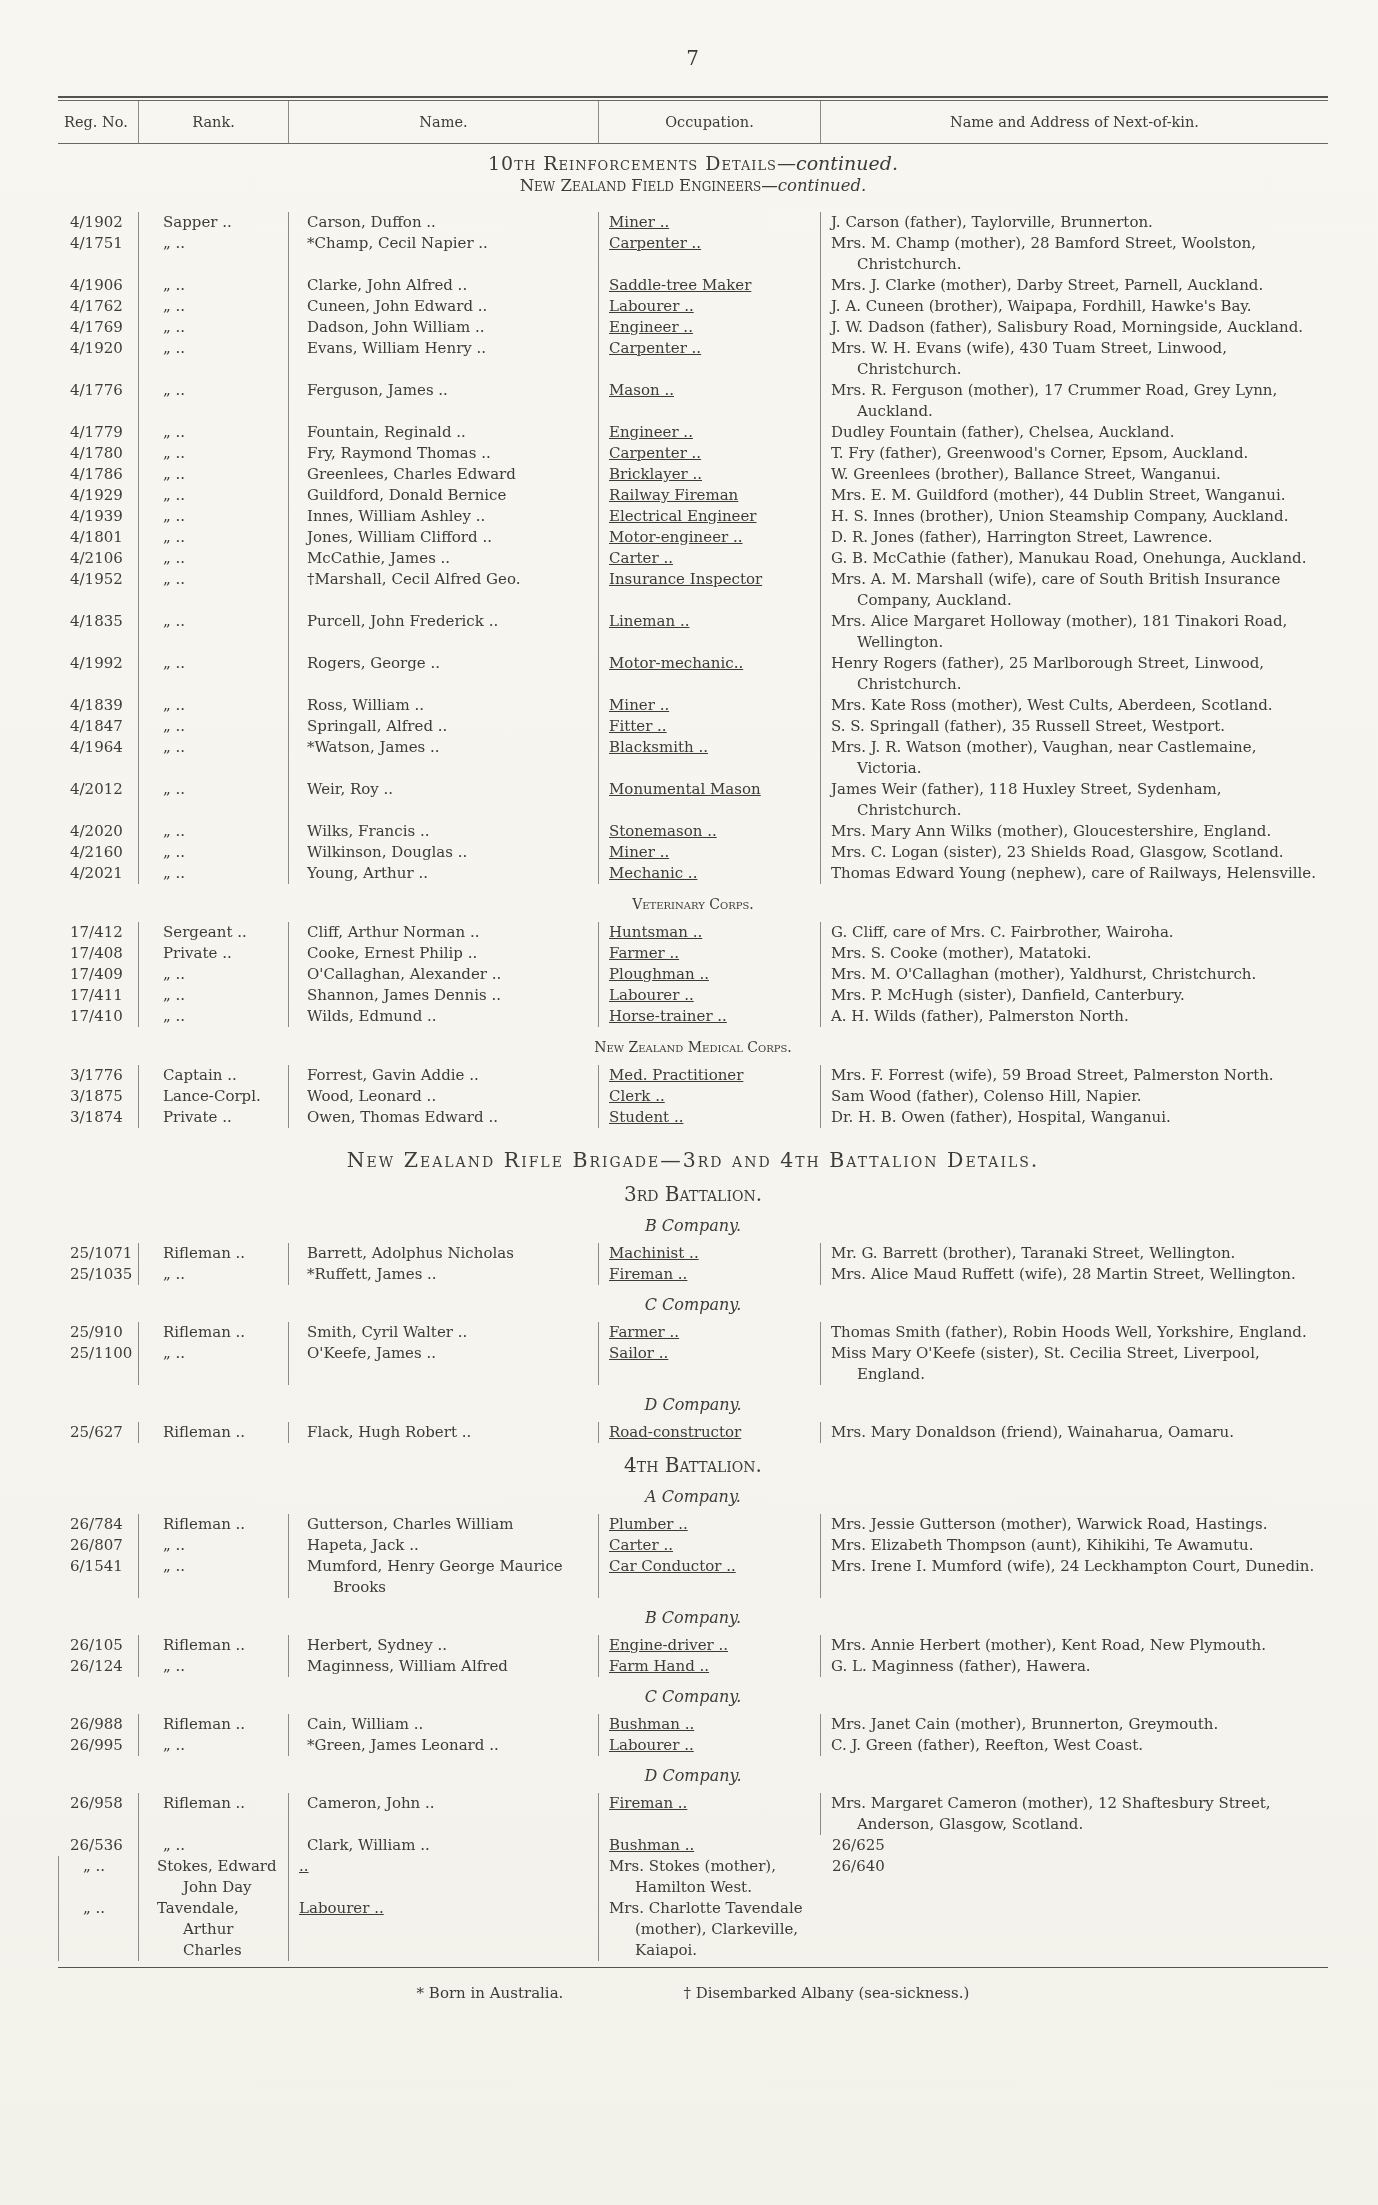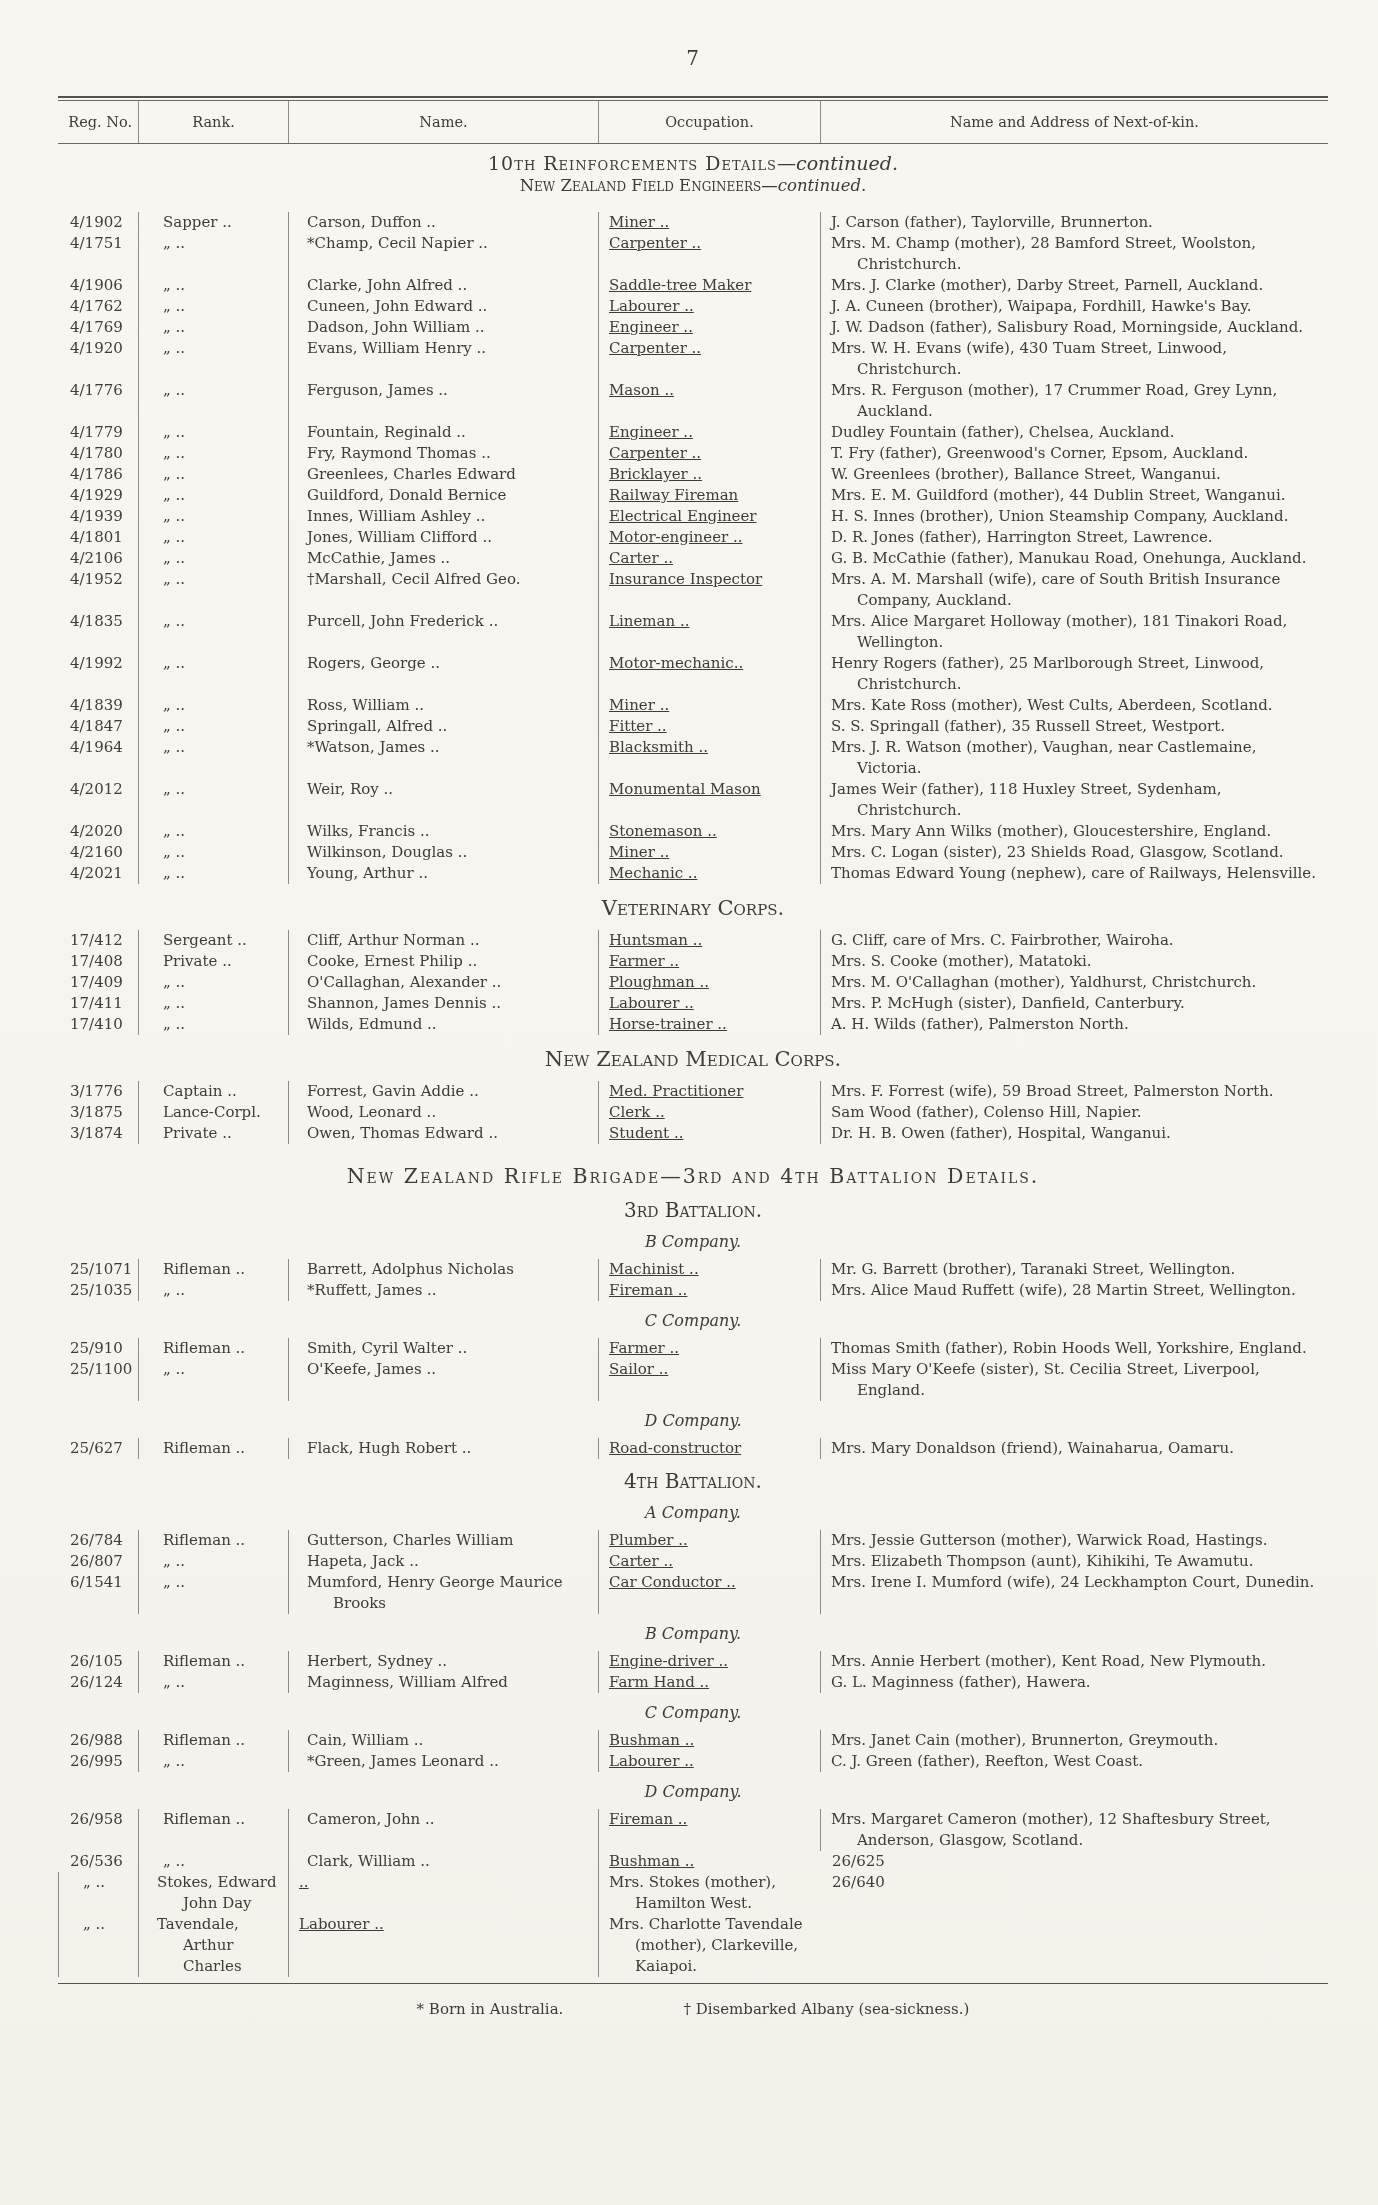--- a/index.html
+++ b/index.html
@@ -15,28 +15,28 @@
     background:linear-gradient(180deg,#f7f6f1 0%,#f5f4ee 55%,#f2f1ea 100%);
   }
   .page-number{
     text-align:center;font-size:20px;margin-bottom:26px;letter-spacing:1px;
   }
   .rule-double{border-top:2px solid #55534e;border-bottom:1px solid #6b6963;height:2px;}
   .rule{border-top:1px solid #6b6963;height:0;}
   .grid5{display:grid;grid-template-columns:80px 150px 310px 222px 1fr;}
   .thead{min-height:42px;align-items:center;}
   .thead .hc{
-    text-align:right;font-size:14.5px;padding:4px 6px;
+    text-align:left;font-size:14.5px;padding:4px 6px;
   }
   .thead .hc + .hc{border-left:1px solid #8d8b85;align-self:stretch;display:flex;align-items:center;justify-content:center;}
   .h{text-align:center;}
   .h .cont{font-style:italic;font-variant:normal;letter-spacing:0;}
   .h-section{font-variant:small-caps;font-size:19px;letter-spacing:1px;margin:8px 0 2px;}
   .h-sub{font-variant:small-caps;font-size:16.5px;margin:2px 0 17px;}
-  .h-corps{font-variant:small-caps;font-size:21px;margin:12px 0 10px;}
+  .h-corps{font-variant:small-caps;font-size:14px;margin:12px 0 10px;}
   .h-big{font-variant:small-caps;font-size:20.5px;letter-spacing:2px;margin:20px 0 8px;}
   .h-battalion{font-variant:small-caps;font-size:20px;margin:10px 0 6px;}
   .h-company{font-style:italic;font-size:16px;margin:10px 0 8px;}
   .rows{margin:0 0 6px;}
   .cell{
     font-size:15px;line-height:21px;padding:0 8px 0 10px;
     white-space:normal;
   }
   .c0{padding-left:12px;}
   .c1{border-left:1px solid #8d8b85;padding-left:24px;}

